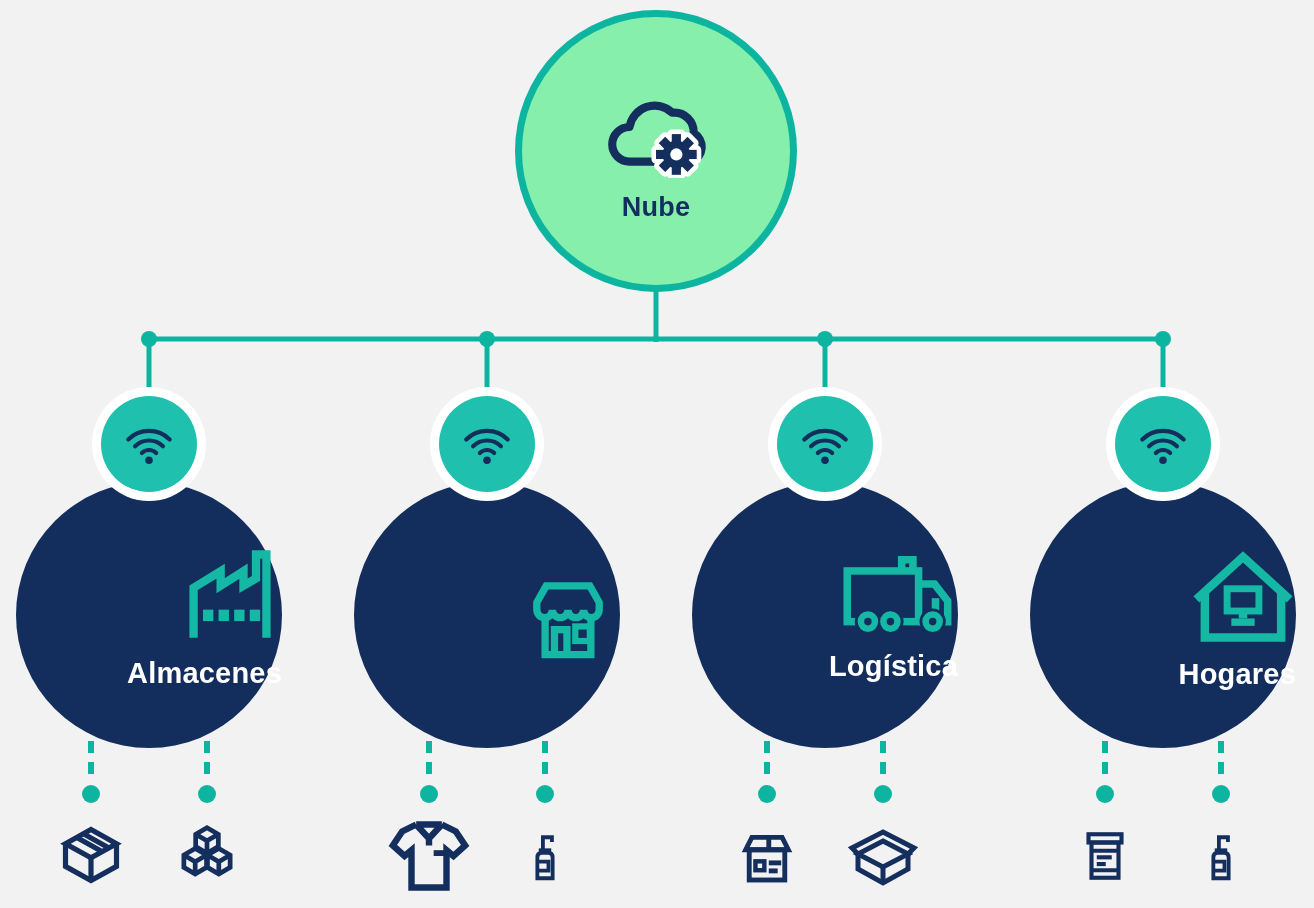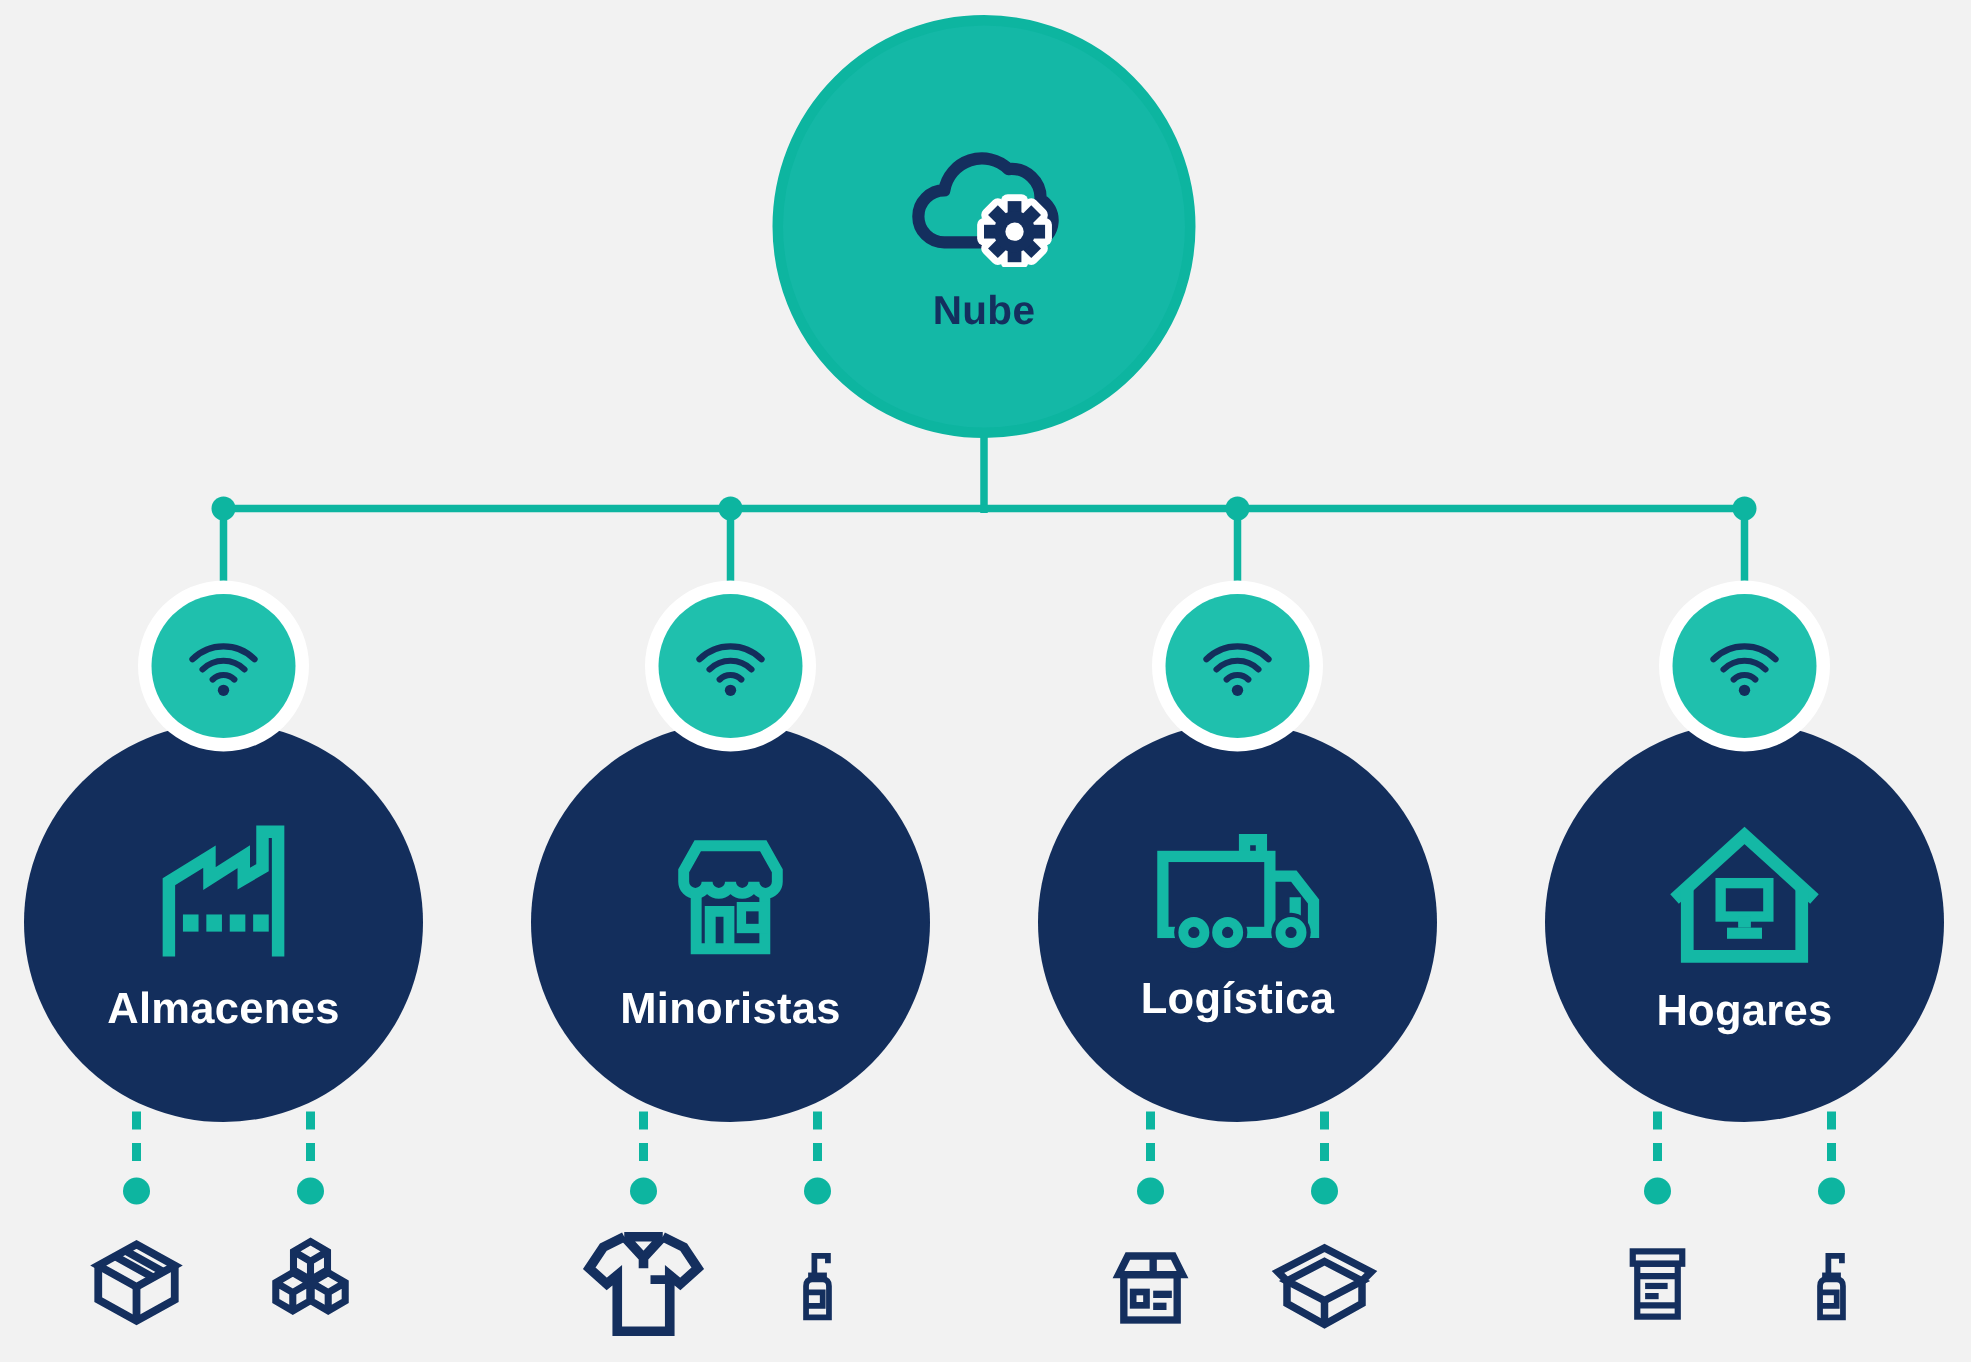--- a/index.html
+++ b/index.html
@@ -3,36 +3,36 @@
 <meta charset="utf-8">
 <style>
   html,body{margin:0;padding:0;}
   body{background:#f2f2f2;font-family:"Liberation Sans", sans-serif;}
   .canvas{position:relative;width:1314px;height:908px;background:#f2f2f2;overflow:hidden;}
 
   .connector-layer{position:absolute;left:0;top:0;width:1314px;height:908px;z-index:0;}
 
   .cloud-circle{
     position:absolute;left:515px;top:10px;width:282px;height:282px;box-sizing:border-box;
-    background:#14b8a6;border:7px solid #0db5a0;border-radius:50%;
+    background:#86efac;border:7px solid #0db5a0;border-radius:50%;
     display:flex;flex-direction:column;align-items:center;justify-content:center;gap:14px;z-index:2;
   }
   .cloud-label{font-size:27px;font-weight:700;color:#142f5e;letter-spacing:.2px;}
 
   .branch{position:absolute;top:396px;width:280px;height:512px;}
   .b0{left:9px}.b1{left:347px}.b2{left:685px}.b3{left:1023px}
 
   .wifi-badge{
     position:absolute;left:92px;top:0;width:96px;height:96px;border-radius:50%;
     background:#1fc0ad;box-shadow:0 0 0 9px #ffffff;
     display:flex;align-items:center;justify-content:center;z-index:3;
   }
   .node{
     position:absolute;left:7px;top:86px;width:266px;height:266px;border-radius:50%;
-    background:#132e5c;display:flex;flex-direction:column;align-items:center;justify-content:center;
+    background:#132e5c;display:flex;flex-direction:column;align-items:flex-end;justify-content:center;
     gap:12px;z-index:1;
   }
   .node-label{color:#ffffff;font-size:29px;font-weight:700;letter-spacing:.2px;}
 
   .drop{position:absolute;top:415px;width:90px;height:90px;display:flex;align-items:center;justify-content:center;}
   .drop-left{left:37px}.drop-right{left:153px}
 </style>
 </head>
 <body>
 
@@ -155,21 +155,20 @@
     </div>
     <div class="node">
       <svg width="104" height="104" viewBox="0 0 100 100">
         <g stroke="#14b8a5" stroke-width="7" fill="none" stroke-linejoin="miter">
           <path d="M 20,45 V 38 L 29,22 H 71 L 80,38 V 45 A 7.5,7.5 0 0 1 65,45 A 7.5,7.5 0 0 1 50,45 A 7.5,7.5 0 0 1 35,45 A 7.5,7.5 0 0 1 20,45 Z"></path>
           <path d="M 28,49 V 88 H 72 V 49"></path>
           <path d="M 37,88 V 64 H 49 V 88"></path>
           <rect x="57" y="61" width="14" height="14" stroke-width="6"></rect>
         </g>
       </svg>
-      <div class="node-label">Minoristas</div>
     </div>
     <div class="drop drop-left">
       <svg width="84" height="84" viewBox="0 0 72 72">
         <g stroke="#142f5e" stroke-width="5.5" fill="none" stroke-linejoin="miter">
           <path d="M 25,9 L 13,15 L 5,27 L 15,36 L 21,31 V 63 H 51 V 31 L 57,36 L 67,27 L 59,15 L 47,9"></path>
           <path d="M 25,9 H 47 M 25,9 L 36,21 L 47,9 M 36,21 V 27"></path>
         </g>
         <rect x="40" y="31" width="10" height="5" fill="#142f5e"></rect>
       </svg>
     </div>

